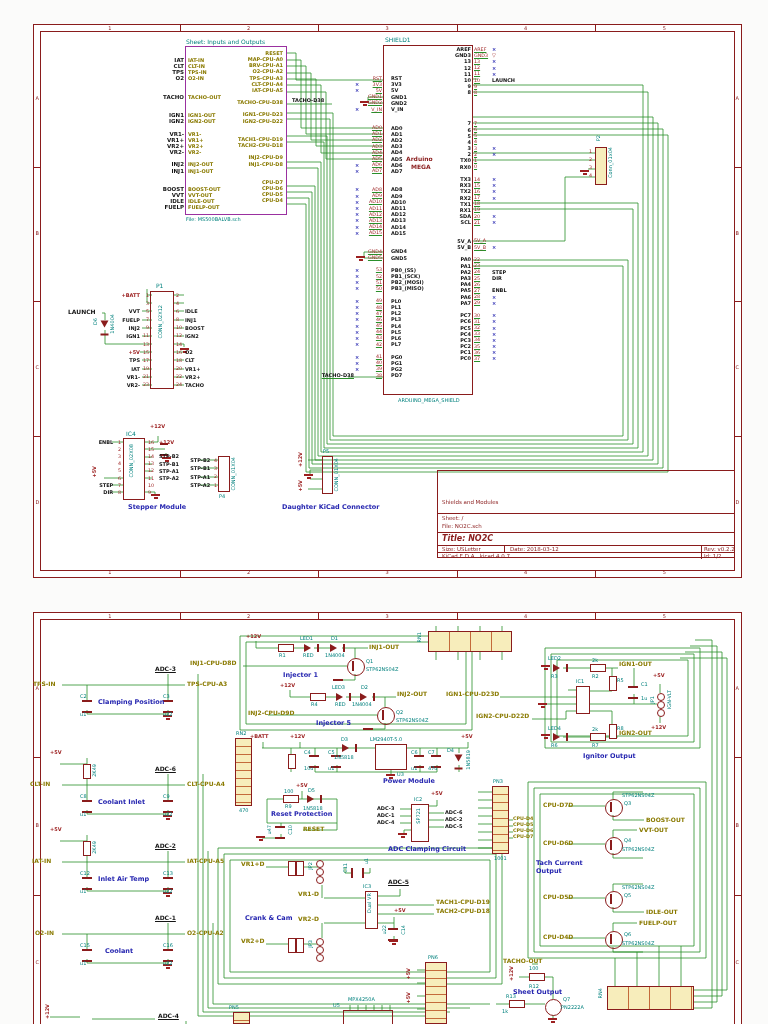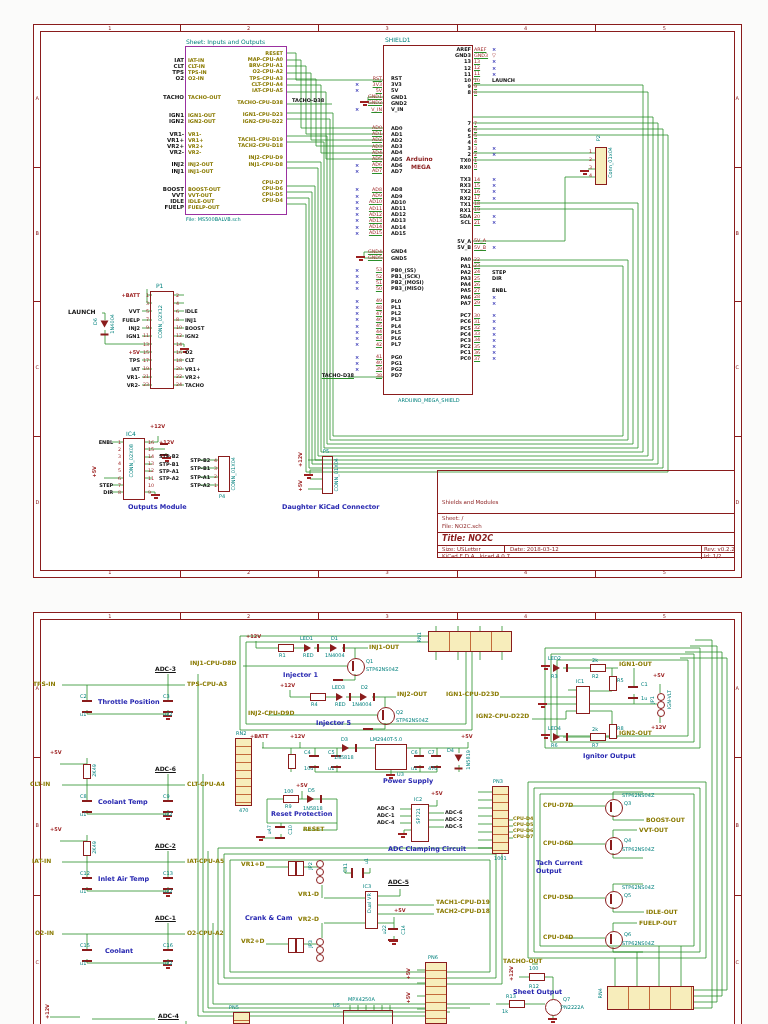--- a/index.html
+++ b/index.html
@@ -1249,21 +1249,21 @@
   </div>
 <div class="gnd" style="left:180px;top:348px"></div>
 <span class="lbl k" style="left:68px;top:309px">LAUNCH</span>
 <div class="dio rot90" style="left:101px;top:320px"></div>
 <span class="lbl rv vert t5" style="left:93px;top:318px">D6</span>
 <span class="lbl rv vert t5" style="left:110px;top:314px">1N4004</span>
 
 <div class="comp" style="left:123px;top:438px;width:22px;height:62px"></div>
 <span class="lbl rv" style="left:126px;top:431px">IC4</span>
 <span class="lbl rv vert t5" style="left:129px;top:444px">CONN_02X08</span>
-<span class="lbl nt" style="left:128px;top:504px">Outputs Module</span>
+<span class="lbl nt" style="left:128px;top:504px">Stepper Module</span>
 <span class="lbl pw" style="left:150px;top:424px">+12V</span>
 <span class="lbl pw vert" style="left:92px;top:466px">+5V</span>
 <div class="capv" style="left:160px;top:443px;width:8px"></div>
 <div class="gnd" style="left:162px;top:457px"></div>
 <div class="gnd" style="left:151px;top:494px"></div>
 <div class="rows" style="left:88px;top:438.5px;width:35px">
 
     <div class="row strow">
       <span class="k t-sl">ENBL</span>
       <span class="pn2 t-sn">1</span>
@@ -1403,32 +1403,32 @@
   <span style="left:4px;top:63px;font-size:8px;font-weight:bold;font-style:italic">Title: NO2C</span>
   <span style="left:4px;top:75px">Size: USLetter</span>
   <span style="left:72px;top:75px">Date: 2018-03-12</span>
   <span style="left:266px;top:75px">Rev: v0.2.2</span>
   <span style="left:4px;top:82px">KiCad E.D.A.  kicad 4.0.7</span>
   <span style="left:266px;top:82px">Id: 1/2</span>
 </div>
 
 <span class="lbl h" style="left:33px;top:681px">TPS-IN</span>
 <span class="lbl rv t5" style="left:80px;top:694px">C2</span>
-<span class="lbl nt" style="left:98px;top:699px">Throttle Position</span>
+<span class="lbl nt" style="left:98px;top:699px">Clamping Position</span>
 <span class="lbl rv t5" style="left:80px;top:712px">u1</span>
 <span class="lbl k u" style="left:155px;top:666px">ADC-3</span>
 <span class="lbl h" style="left:187px;top:681px">TPS-CPU-A3</span>
 <span class="lbl rv t5" style="left:163px;top:694px">C3</span>
 <span class="lbl rv t5" style="left:163px;top:712px">u22</span>
 
 <span class="lbl h" style="left:30px;top:781px">CLT-IN</span>
 <span class="lbl pw" style="left:50px;top:750px">+5V</span>
 <span class="lbl rv vert t5" style="left:92px;top:764px">2K49</span>
 <span class="lbl rv t5" style="left:80px;top:794px">C8</span>
-<span class="lbl nt" style="left:98px;top:799px">Coolant Temp</span>
+<span class="lbl nt" style="left:98px;top:799px">Coolant Inlet</span>
 <span class="lbl rv t5" style="left:80px;top:812px">u1</span>
 <span class="lbl k u" style="left:155px;top:766px">ADC-6</span>
 <span class="lbl h" style="left:187px;top:781px">CLT-CPU-A4</span>
 <span class="lbl rv t5" style="left:163px;top:794px">C9</span>
 <span class="lbl rv t5" style="left:163px;top:812px">u22</span>
 
 <span class="lbl h" style="left:32px;top:858px">IAT-IN</span>
 <span class="lbl pw" style="left:50px;top:827px">+5V</span>
 <span class="lbl rv vert t5" style="left:92px;top:841px">2K49</span>
 <span class="lbl rv t5" style="left:80px;top:871px">C12</span>
@@ -1487,21 +1487,21 @@
 <span class="lbl rv t5" style="left:304px;top:766px">10u</span>
 <span class="lbl rv t5" style="left:328px;top:750px">C5</span>
 <span class="lbl rv t5" style="left:328px;top:766px">u1</span>
 <span class="lbl rv t5" style="left:411px;top:750px">C6</span>
 <span class="lbl rv t5" style="left:411px;top:766px">u1</span>
 <span class="lbl rv t5" style="left:428px;top:750px">C7</span>
 <span class="lbl rv t5" style="left:428px;top:766px">47u</span>
 <span class="lbl rv t5" style="left:447px;top:748px">D4</span>
 <span class="lbl rv vert t5" style="left:466px;top:750px">1N5819</span>
 <span class="lbl pw" style="left:461px;top:734px">+5V</span>
-<span class="lbl nt" style="left:383px;top:778px">Power Supply</span>
+<span class="lbl nt" style="left:383px;top:778px">Power Module</span>
 
 <span class="lbl rv t5" style="left:284px;top:789px">100</span>
 <span class="lbl rv t5" style="left:285px;top:804px">R9</span>
 <span class="lbl rv t5" style="left:308px;top:788px">D5</span>
 <span class="lbl rv t5" style="left:303px;top:806px">1N5818</span>
 <span class="lbl pw" style="left:296px;top:783px">+5V</span>
 <span class="lbl rv vert t5" style="left:288px;top:825px">C10</span>
 <span class="lbl rv vert t5" style="left:267px;top:825px">u47</span>
 <span class="lbl h" style="left:303px;top:826px">RESET</span>
 <span class="lbl nt" style="left:271px;top:811px">Reset Protection</span>

